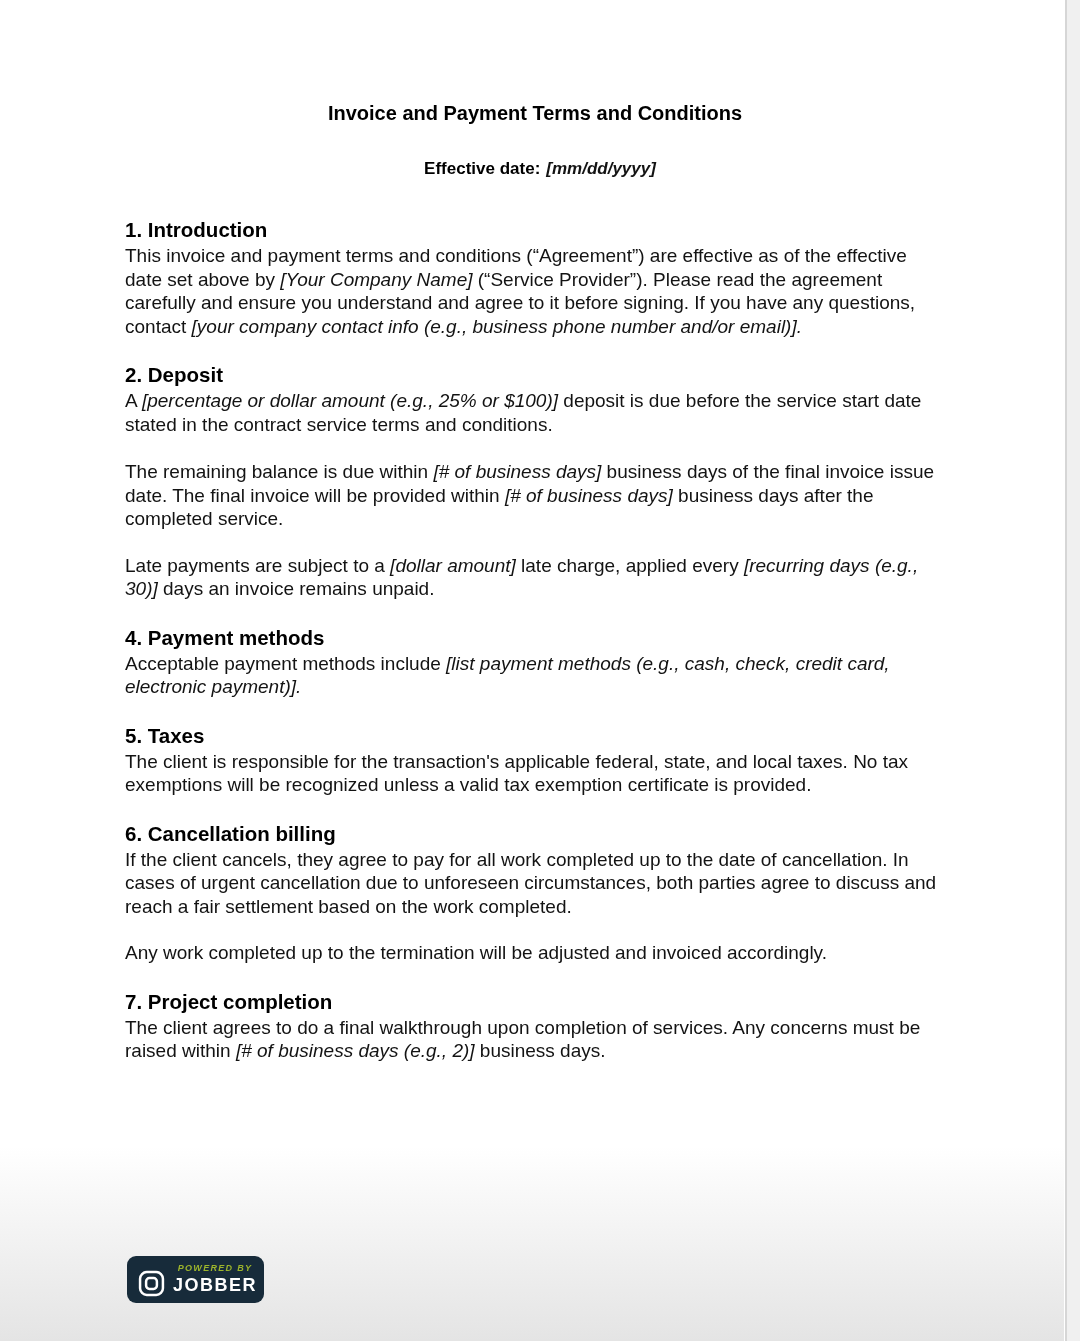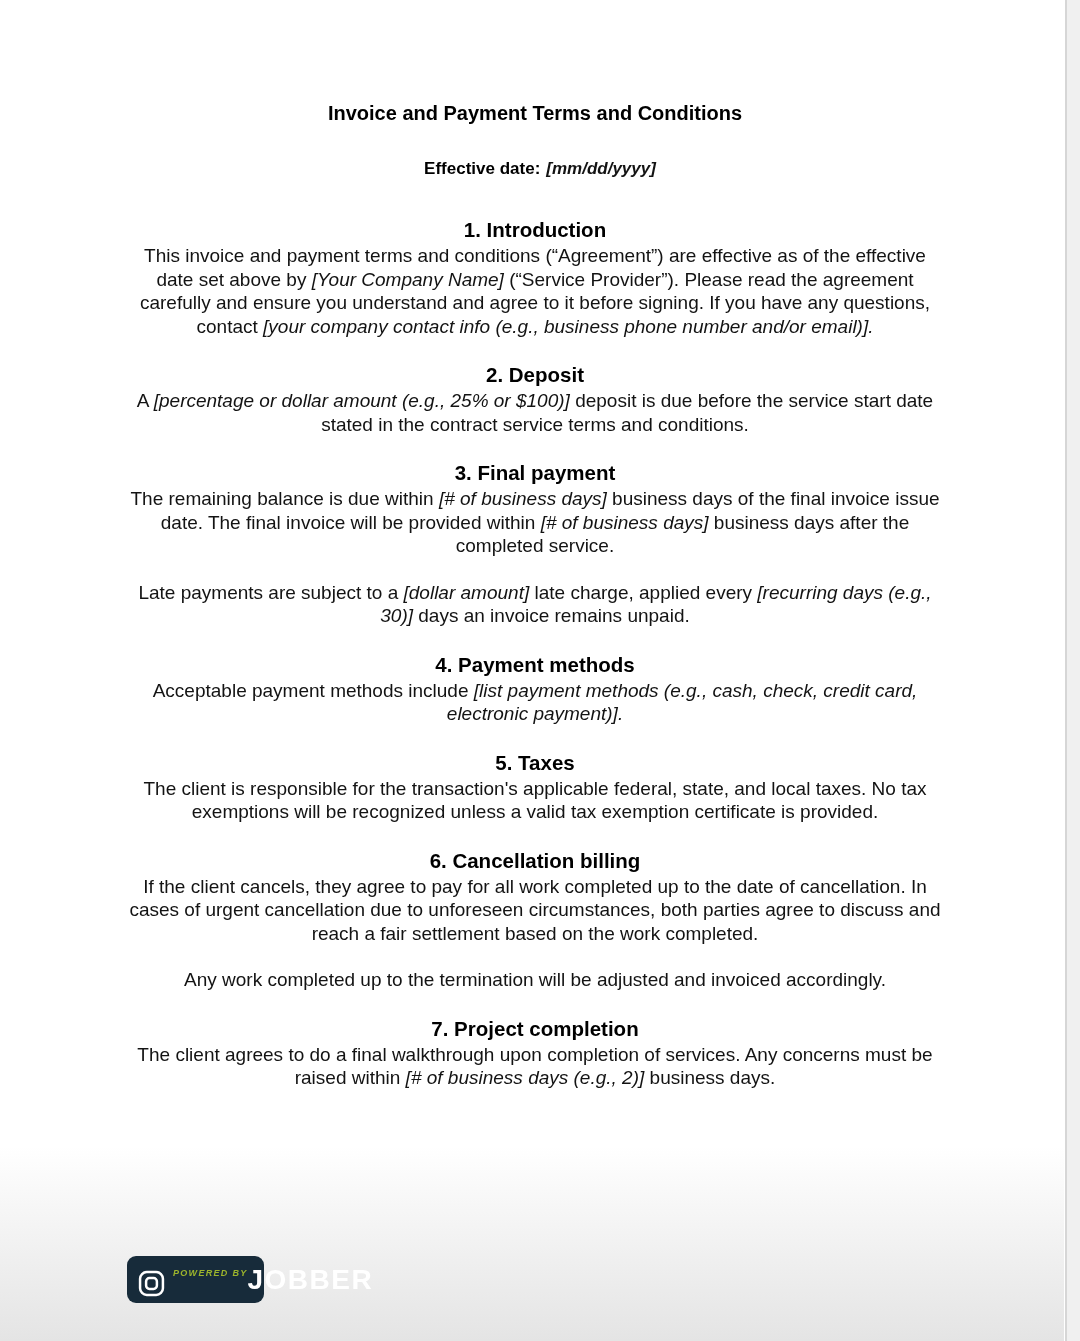--- a/index.html
+++ b/index.html
@@ -37,21 +37,21 @@
   .eff-date {
     margin-top: 29px;
     text-align: center;
     font-size: 17px;
     line-height: 24px;
     font-weight: bold;
     color: #000;
   }
   .eff-label { margin-right: 6px; padding-left: 10px; }
   .eff-value { font-style: italic; font-weight: bold; color: #131313; }
-  .sections { margin-top: 36px; text-align: center; }
+  .sections { margin-top: 36px; }
   .section { margin-top: 24px; }
   .section h2 {
     margin: 0 0 1px 0;
     font-size: 20.5px;
     line-height: 26px;
     font-weight: bold;
     color: #000;
   }
   .section p {
     margin: 0;
@@ -89,34 +89,35 @@
     z-index: 2;
     text-decoration: none;
   }
   .badge-icon {
     display: flex;
     align-items: center;
     margin-top: 8px;
   }
   .badge-col {
     display: flex;
-    align-items: flex-start;
+    flex-direction: column;
+    align-items: center;
     flex: 1;
   }
   .powered {
     font-size: 9px;
     line-height: 11px;
     font-weight: bold;
     font-style: italic;
     letter-spacing: 1.3px;
     color: #9cb42c;
     white-space: nowrap;
   }
   .brand {
-    font-size: 28px;
+    font-size: 18px;
     line-height: 23px;
     font-weight: bold;
     letter-spacing: 1.5px;
     color: #ffffff;
     white-space: nowrap;
   }
   .scroll-gutter {
     position: absolute;
     top: 0;
     right: 0;
@@ -144,21 +145,20 @@
     <main class="sections">
         <section class="section">
           <h2>1. Introduction</h2>
           <p>This invoice and payment terms and conditions (“Agreement”) are effective as of the effective date set above by <em>[Your Company Name]</em> (“Service Provider”). Please read the agreement carefully and ensure you understand and agree to it before signing. If you have any questions, contact <em>[your company contact info (e.g., business phone number and/or email)].</em></p>
         </section>
         <section class="section">
           <h2>2. Deposit</h2>
           <p>A <em>[percentage or dollar amount (e.g., 25% or $100)]</em> deposit is due before the service start date stated in the contract service terms and conditions.</p>
         </section>
         <section class="section">
-          <h2>3. Final payment</h2>
           <p>The remaining balance is due within <em>[# of business days]</em> business days of the final invoice issue date. The final invoice will be provided within <em>[# of business days]</em> business days after the completed service.</p>
           <p>Late payments are subject to a <em>[dollar amount]</em> late charge, applied every <em>[recurring days (e.g., 30)]</em> days an invoice remains unpaid.</p>
         </section>
         <section class="section">
           <h2>4. Payment methods</h2>
           <p>Acceptable payment methods include <em>[list payment methods (e.g., cash, check, credit card, electronic payment)].</em></p>
         </section>
         <section class="section">
           <h2>5. Taxes</h2>
           <p>The client is responsible for the transaction's applicable federal, state, and local taxes. No tax exemptions will be recognized unless a valid tax exemption certificate is provided.</p>

